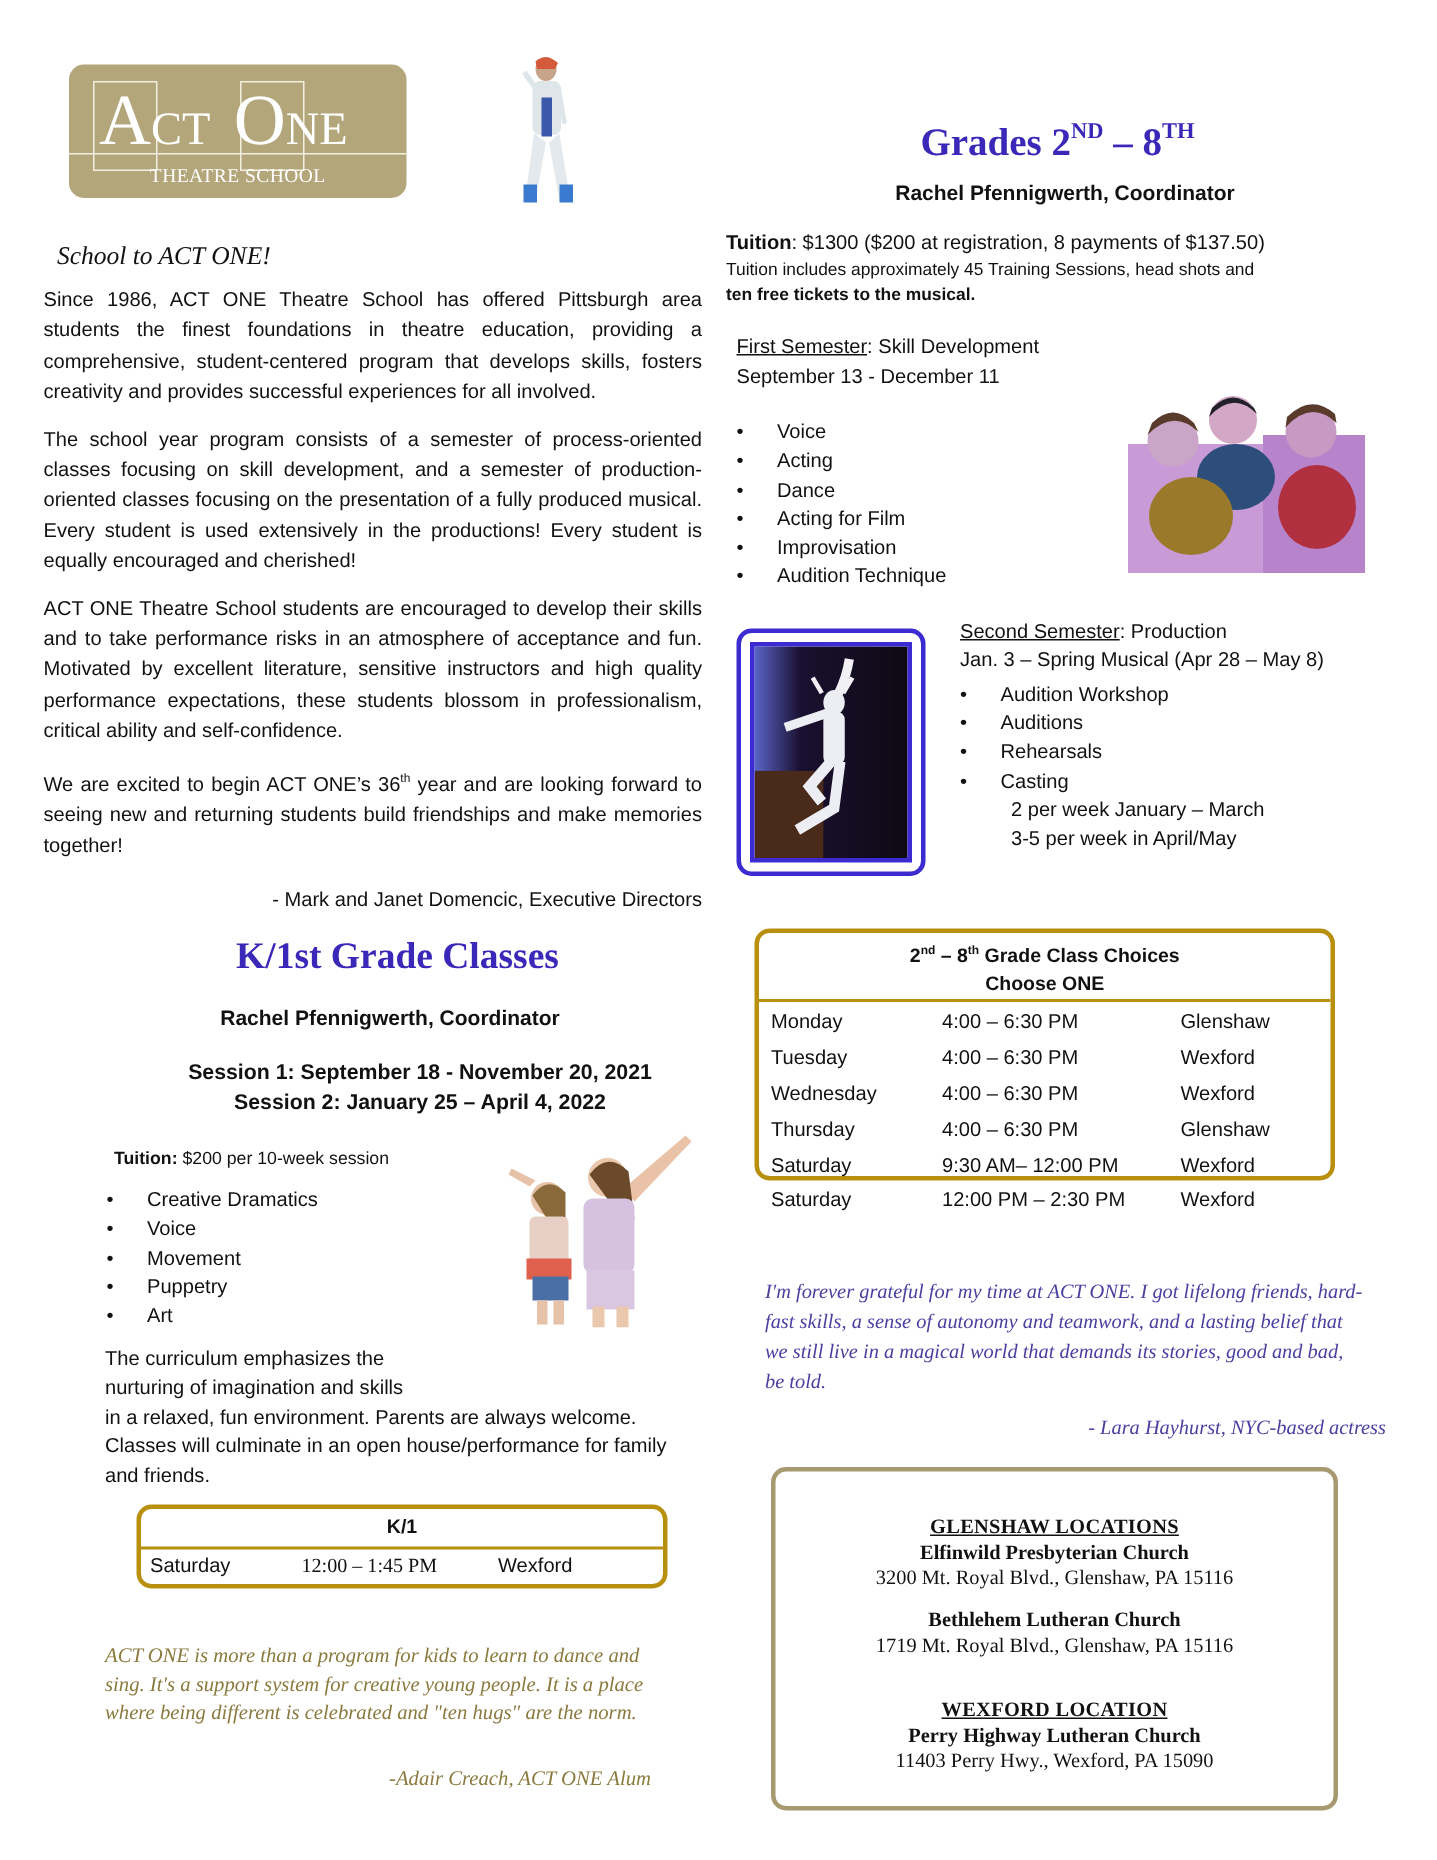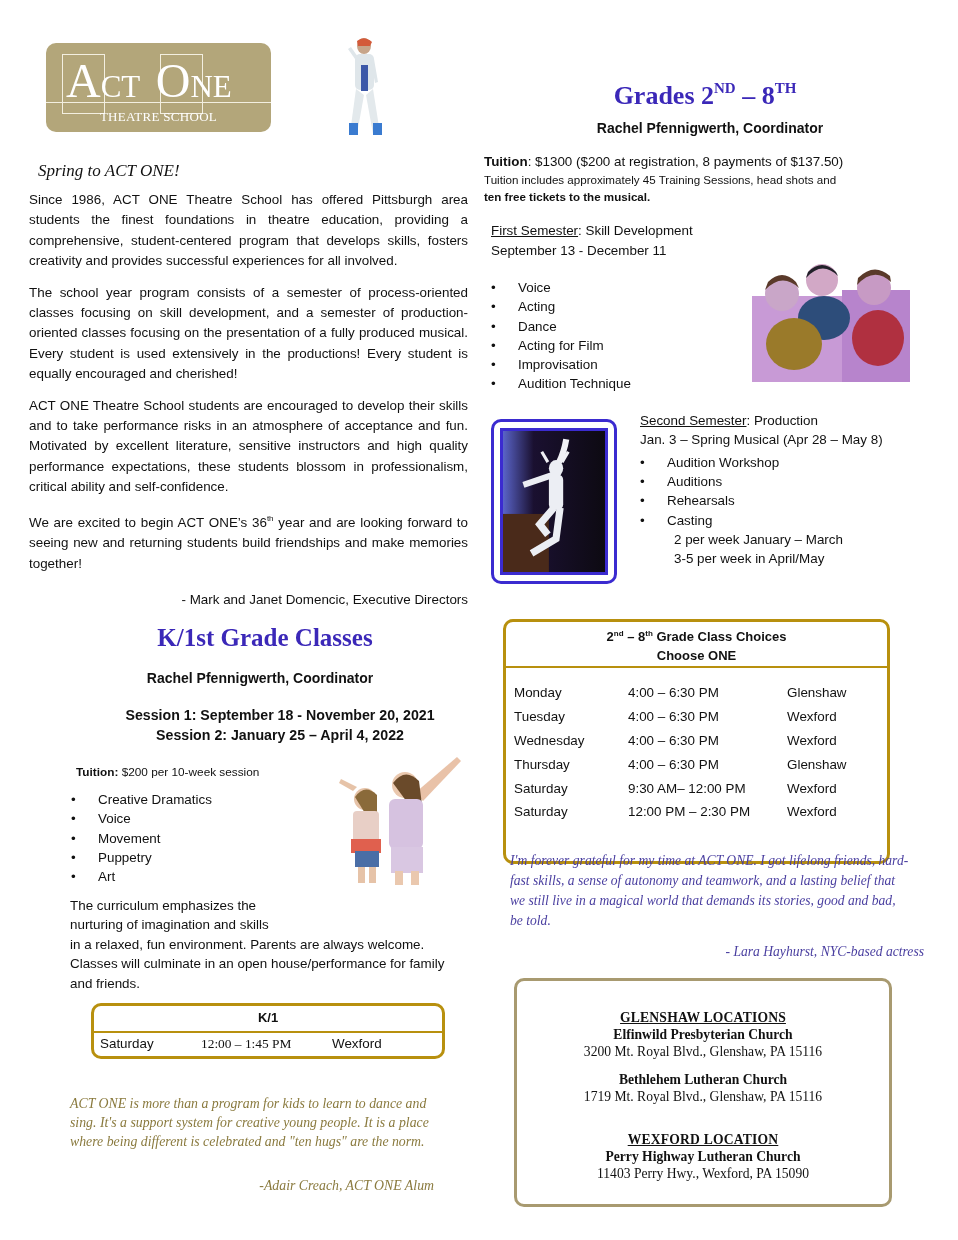--- a/index.html
+++ b/index.html
@@ -47,24 +47,24 @@
   ul.bul { list-style: none; }
   ul.bul li { position: relative; padding-left: 27px; line-height: 19.3px; font-size: 13.4px; }
   ul.bul li::before { content: "\2022"; position: absolute; left: 0; top: 0; }
   .sem1 ul { margin-top: 18px; }
 
   .sem2 { left: 640px; top: 411px; width: 300px; font-size: 13.4px; line-height: 19.4px; }
   .sem2 ul { margin-top: 3px; }
   .sem2 .subline { padding-left: 34px; line-height: 19.3px; }
 
   
-  .choices { left: 503px; top: 619px; width: 387px; height: 245px; border: 3px solid #b8900e; }
+  .choices { left: 503px; top: 619px; width: 387px; height: 168px; border: 3px solid #b8900e; }
   .choices .head { height: 46px; border-bottom: 2px solid #b8900e; text-align: center; font-weight: bold; font-size: 13px; line-height: 19px; padding-top: 2px; }
   .choices .head sup { font-size: 8px; vertical-align: 5px; }
-  .choices table { border-collapse: collapse; width: 100%; margin-top: 13px; padding-left: 24px; }
+  .choices table { border-collapse: collapse; width: 100%; margin-top: 1px; padding-left: 24px; }
   .choices td { font-size: 13.4px; height: 23.8px; padding: 0; vertical-align: middle; }
   .choices td.c1 { padding-left: 8px; width: 122px; }
   .choices td.c2 { width: 159px; }
 
   
   .quote-r { left: 510px; top: 851px; width: 400px; font-family: "Liberation Serif", serif; font-style: italic; font-size: 13.6px; line-height: 20px; color: #4a3fa0; }
   .quote-r-attr { left: 560px; top: 944px; width: 364px; text-align: right; font-family: "Liberation Serif", serif; font-style: italic; font-size: 13.6px; color: #4a3fa0; }
 
   
   .locations { left: 514px; top: 978px; width: 378px; height: 229px; border: 3px solid #a89a70; text-align: center; font-family: "Liberation Serif", serif; font-size: 13.6px; line-height: 17px; }
@@ -107,21 +107,21 @@
     <rect x="21" y="28" width="7" height="26" fill="#3c58a8"></rect>
     <path d="M15 22 L8 12 L11 10 L18 20 Z" fill="#dfe6ea"></path>
     <path d="M34 22 L38 45 L35 46 L31 25 Z" fill="#dfe6ea"></path>
     <path d="M16 52 L10 96 L17 97 L24 58 Z" fill="#e3e9ec"></path>
     <path d="M33 52 L40 96 L33 97 L26 58 Z" fill="#e3e9ec"></path>
     <rect x="9" y="86" width="9" height="12" fill="#3a7bd0"></rect>
     <rect x="33" y="86" width="9" height="12" fill="#3a7bd0"></rect>
   </svg>
 </div>
 
-<div class="abs welcome">Spring to ACT ONE!</div>
+<div class="abs welcome">School to ACT ONE!</div>
 <div class="abs intro">
   <p>Since 1986, ACT ONE Theatre School has offered Pittsburgh area students the finest foundations in theatre education, providing a comprehensive, student-centered program that develops skills, fosters creativity and provides successful experiences for all involved.</p>
   <p>The school year program consists of a semester of process-oriented classes focusing on skill development, and a semester of production-oriented classes focusing on the presentation of a fully produced musical.  Every student is used extensively in the productions! Every student is equally encouraged and cherished!</p>
   <p>ACT ONE Theatre School students are encouraged to develop their skills and to take performance risks in an atmosphere of acceptance and fun.  Motivated by excellent literature, sensitive instructors and high quality performance expectations, these students blossom in professionalism, critical ability and self-confidence.</p>
   <p><span>We are excited to begin ACT ONE’s 36</span><sup>th</sup><span> year and are looking forward to seeing new and returning students build friendships and make memories together!</span></p>
 </div>
 <div class="abs sign">- Mark and Janet Domencic, Executive Directors</div>
 
 <div class="abs grades-title"><span>Grades 2</span><sup>ND</sup><span> – 8</span><sup>TH</sup></div>
 <div class="abs coord-right">Rachel Pfennigwerth, Coordinator</div>

